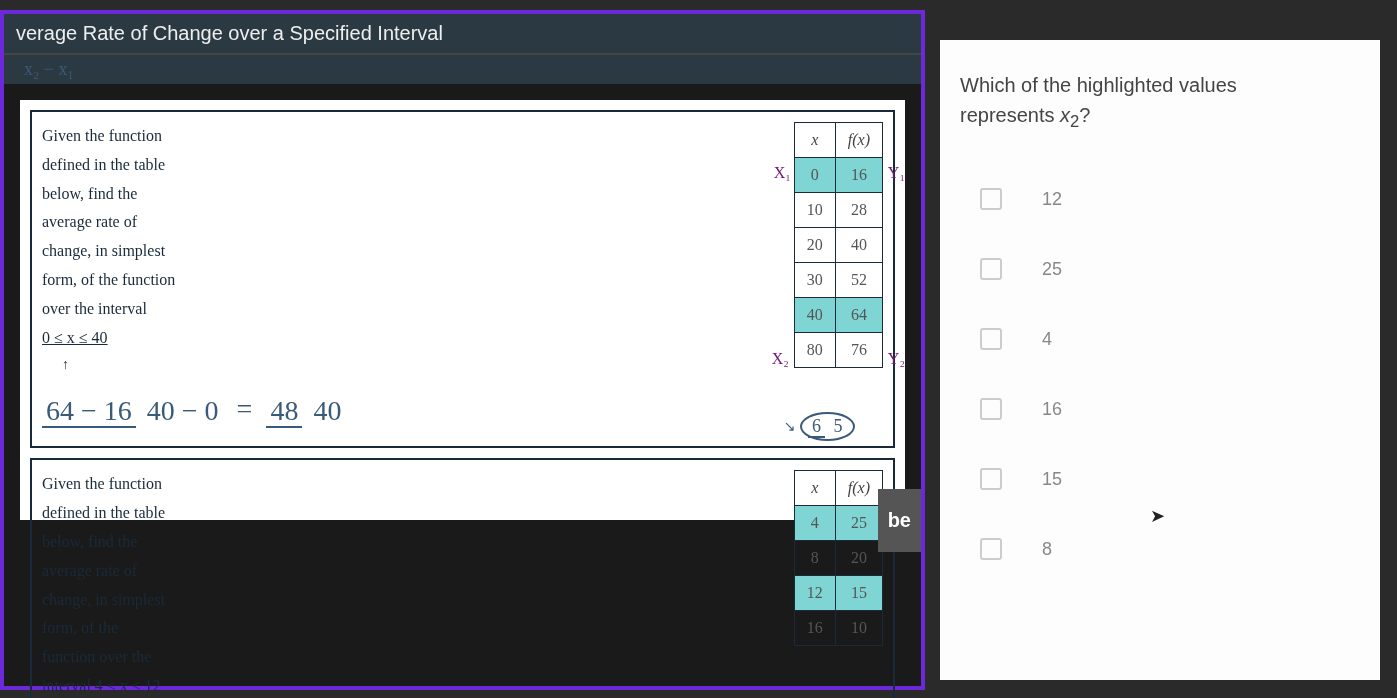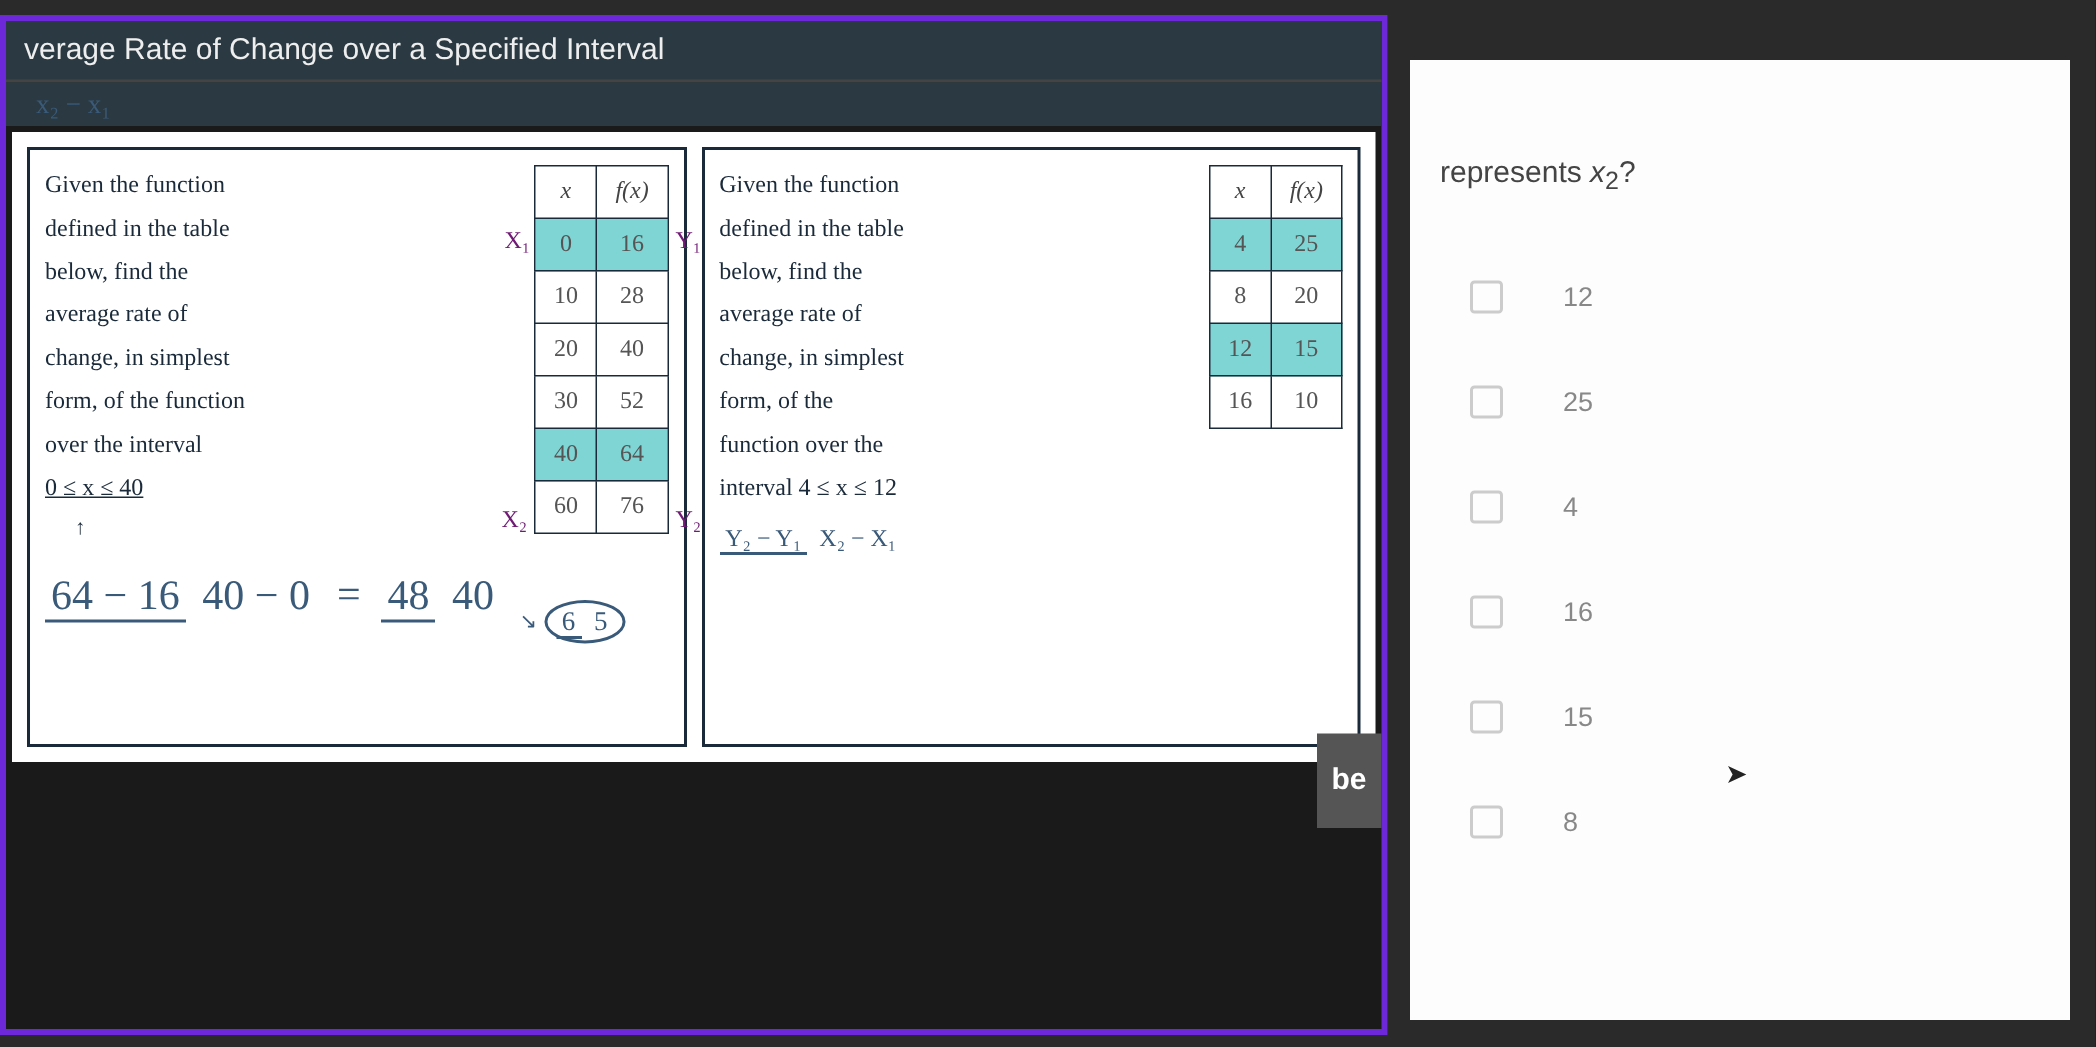--- a/index.html
+++ b/index.html
@@ -29,26 +29,27 @@
   }
   .formula-strip {
     background: #2b3a42;
     color: #d4c8a8;
     padding: 4px 20px;
     font-size: 18px;
     font-family: 'Comic Sans MS', cursive;
   }
   .worksheet {
     background: #fff;
-    margin: 4px;
+    margin: 16px;
     padding: 10px;
     display: flex;
     gap: 10px;
     height: 420px;
     position: relative;
+    flex-direction: column;
   }
   .problem-box {
     border: 2px solid #1a2a3a;
     padding: 10px;
     flex: 1;
     display: flex;
     gap: 6px;
     position: relative;
   }
   .problem-text {
@@ -200,21 +201,21 @@
               </tr>
           <tr>
                 <td>30</td>
                 <td>52</td>
               </tr>
           <tr class="hl-green">
                 <td>40</td>
                 <td>64</td>
               </tr>
           <tr>
-                <td>60</td>
+                <td>80</td>
                 <td>76</td>
               </tr>
         </tbody>
           </table>
         <div class="handwriting" style="position:absolute;left:-10px;top:290px;font-size:18px">
           <span style="font-size:14px">↘</span>
           <span class="circled frac">
             <span class="num" style="border-bottom:2px solid #3a5a7a">6</span>
             <span class="den">5</span>
           </span>
@@ -264,21 +265,21 @@
       </tbody>
         </table>
     </div>
 
   </div>
   <div class="be-tag">be</div>
 </div>
 
 <div class="right-panel">
   <div class="question">
-    <br>
+    <span>Which of the highlighted values</span><br>
     <span>represents </span><span class="var">x</span><sub>2</sub><span>?</span>
   </div>
 
   <div class="answer-option">
     <div class="checkbox"></div>
     <span>12</span>
   </div>
   <div class="answer-option">
     <div class="checkbox"></div>
     <span>25</span>

